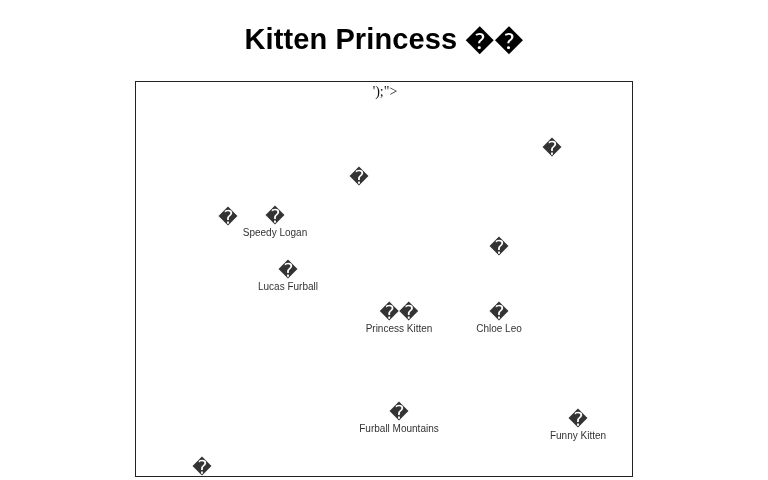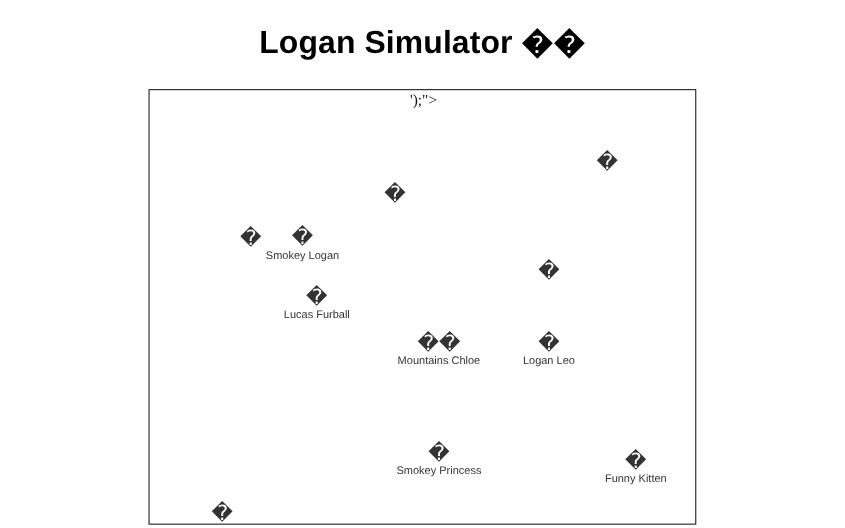--- a/index.html
+++ b/index.html
@@ -72,58 +72,58 @@
     font-size: 10px;
     line-height: 12px;
     color: #333333;
     margin-top: 1px;
     white-space: pre;
   }
 </style>
 </head>
 <body>
 
-<h1 id="page-title">Logan Simulator ��</h1>
+<h1 id="page-title">Kitten Princess ��</h1>
 
 <div id="game-canvas">
 
   <div class="injection-artifact" style="left: 249px; top: 2px;">');"&gt;</div>
 
   <div id="kitten-layer">
       <div class="kitten" style="left: 416px; top: 56px;">
         <span class="kitten-sprite">�</span>
       </div>
       <div class="kitten" style="left: 223px; top: 85px;">
         <span class="kitten-sprite">�</span>
       </div>
       <div class="kitten" style="left: 92px; top: 125px;">
         <span class="kitten-sprite">�</span>
       </div>
       <div class="kitten" style="left: 139px; top: 124px;">
         <span class="kitten-sprite">�</span>
-        <span class="kitten-name">Smokey Logan</span>
+        <span class="kitten-name">Speedy Logan</span>
       </div>
       <div class="kitten" style="left: 363px; top: 155px;">
         <span class="kitten-sprite">�</span>
       </div>
       <div class="kitten" style="left: 152px; top: 178px;">
         <span class="kitten-sprite">�</span>
         <span class="kitten-name">Lucas Furball</span>
       </div>
       <div class="kitten" style="left: 263px; top: 220px;">
         <span class="kitten-sprite">��</span>
-        <span class="kitten-name">Mountains Chloe</span>
+        <span class="kitten-name">Princess Kitten</span>
       </div>
       <div class="kitten" style="left: 363px; top: 220px;">
         <span class="kitten-sprite">�</span>
-        <span class="kitten-name">Logan Leo</span>
+        <span class="kitten-name">Chloe Leo</span>
       </div>
       <div class="kitten" style="left: 263px; top: 320px;">
         <span class="kitten-sprite">�</span>
-        <span class="kitten-name">Smokey Princess</span>
+        <span class="kitten-name">Furball Mountains</span>
       </div>
       <div class="kitten" style="left: 442px; top: 327px;">
         <span class="kitten-sprite">�</span>
         <span class="kitten-name">Funny Kitten</span>
       </div>
       <div class="kitten" style="left: 66px; top: 375px;">
         <span class="kitten-sprite">�</span>
       </div>
     </div>
 </div>

